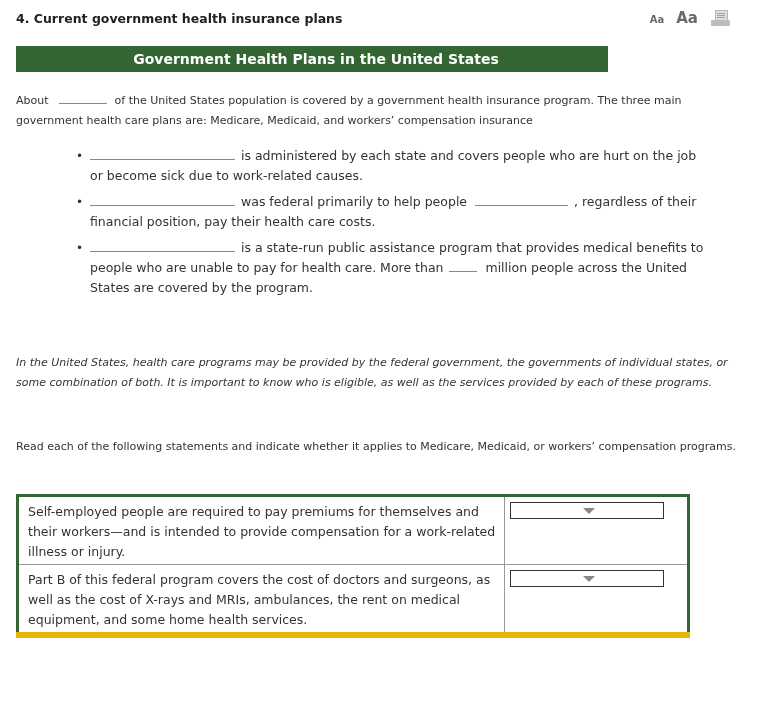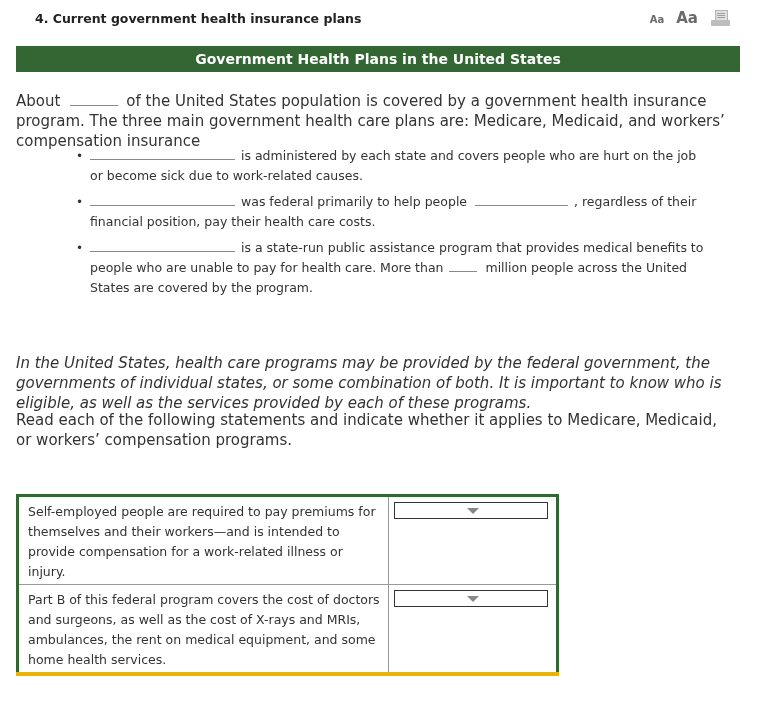--- a/index.html
+++ b/index.html
@@ -1,52 +1,52 @@
 <!DOCTYPE html>
 <html><head>
 <meta charset="utf-8">
 <style>
   html, body { margin: 0; padding: 0; background: #ffffff; }
   body {
     width: 765px; height: 720px; position: relative; overflow: hidden;
     font-family: "DejaVu Sans", sans-serif; color: #333333; font-size: 12.5px;
   }
   .q-title {
-    position: absolute; left: 35px; top: 11px;
+    position: absolute; left: 16px; top: 11px;
     font-weight: bold; font-size: 12.5px; color: #222222;
   }
   .tools { position: absolute; right: 33px; top: 9px; display: flex; align-items: flex-end; gap: 12px; justify-content: center; }
   .aa-small { font-size: 10px; color: #6a6a6a; font-weight: bold; padding-bottom: 2px; }
   .aa-large { font-size: 15px; color: #6a6a6a; font-weight: bold; }
   .print-icon { width: 22px; height: 18px; position: relative; }
   .print-icon .paper { position: absolute; left: 5px; top: 1px; width: 11px; height: 10px; background: #e0e0e0; border: 1px solid #b5b5b5; }
   .print-icon .line { position: absolute; left: 7px; height: 1px; width: 8px; background: #a0a0a0; }
   .print-icon .base { position: absolute; left: 1px; top: 11px; width: 19px; height: 6px; background: #bdbdbd; border-radius: 1px; }
 
   .banner {
-    position: absolute; left: 16px; top: 46px; width: 724px; height: 26px;
+    position: absolute; left: 16px; top: 46px; width: 584px; height: 26px;
     background: #336633; color: #ffffff; font-weight: bold; font-size: 14px;
-    text-align: center; line-height: 26px;
+    text-align: center; line-height: 26px; padding-left: 8px;
   }
-  .para { position: absolute; left: 16px; width: 720px; line-height: 20px; font-size: 15px; color: #333; }
+  .para { position: absolute; left: 16px; width: 720px; line-height: 20px; font-size: 11px; color: #333; }
   .blank { display: inline-block; border-bottom: 1px solid #888; vertical-align: baseline; height: 12px; margin: 0 4px; }
 
   .bullets { position: absolute; left: 76px; top: 146px; width: 630px; }
   .bullet { position: relative; padding-left: 14px; line-height: 20px; margin-bottom: 6px; }
   .bullet .dot { position: absolute; left: 0; top: 0; font-size: 12px; }
   .bullet .b1 { display: inline-block; width: 145px; border-bottom: 1px solid #888; height: 12px; margin-right: 6px; }
 
   .stmt-table {
-    position: absolute; left: 16px; top: 494px; width: 543px;
+    position: absolute; left: 16px; top: 494px; width: 674px;
     border: 3px solid #336633; border-collapse: collapse; background: #fff;
   }
   .stmt-table td { vertical-align: top; font-size: 12.5px; line-height: 20px; }
   .stmt-table td.text { padding: 5px 6px 2px 9px; width: 470px; border-bottom: 1px solid #999; border-right: 1px solid #999; }
   .stmt-table td.sel { padding: 5px 8px 2px 5px; border-bottom: 1px solid #999; }
-  .stmt-table tr:last-child td { border-bottom: 4px solid #eab308; }
+  .stmt-table tr:last-child td { border-bottom: 6px solid #eab308; }
   .dropdown {
     width: 152px; height: 15px; border: 1px solid #333; position: relative; background: #fff;
   }
   .dropdown .arrow {
     position: absolute; left: 72px; top: 5px; width: 0; height: 0;
     border-left: 6px solid transparent; border-right: 6px solid transparent; border-top: 6px solid #888;
   }
 </style>
 </head>
 <body>
@@ -80,21 +80,21 @@
     <span class="dot">•</span>
     <span class="b1"></span><span>was federal primarily to help people</span><span class="blank" style="width:93px;margin:0 6px 0 8px;"></span><span>, regardless of their financial position, pay their health care costs.</span>
   </div>
   <div class="bullet">
     <span class="dot">•</span>
     <span class="b1"></span><span>is a state-run public assistance program that provides medical benefits to people who are unable to pay for health care. More than</span><span class="blank" style="width:28px;margin:0 8px 0 6px;"></span><span>million people across the United States are covered by the program.</span>
   </div>
 </div>
 
 <div class="para" style="top:353px;font-style:italic;">In the United States, health care programs may be provided by the federal government, the governments of individual states, or some combination of both. It is important to know who is eligible, as well as the services provided by each of these programs.</div>
-<div class="para" style="top:410px;">Read each of the following statements and indicate whether it applies to Medicare, Medicaid, or workers’ compensation programs.</div>
+<div class="para" style="top:437px;">Read each of the following statements and indicate whether it applies to Medicare, Medicaid, or workers’ compensation programs.</div>
 
 <table class="stmt-table">
   <tbody>
       <tr>
     <td class="text">Self-employed people are required to pay premiums for themselves and their workers—and is intended to provide compensation for a work-related illness or injury.</td>
     <td class="sel">
       <div class="dropdown">
             <span class="arrow"></span>
           </div>
     </td>

